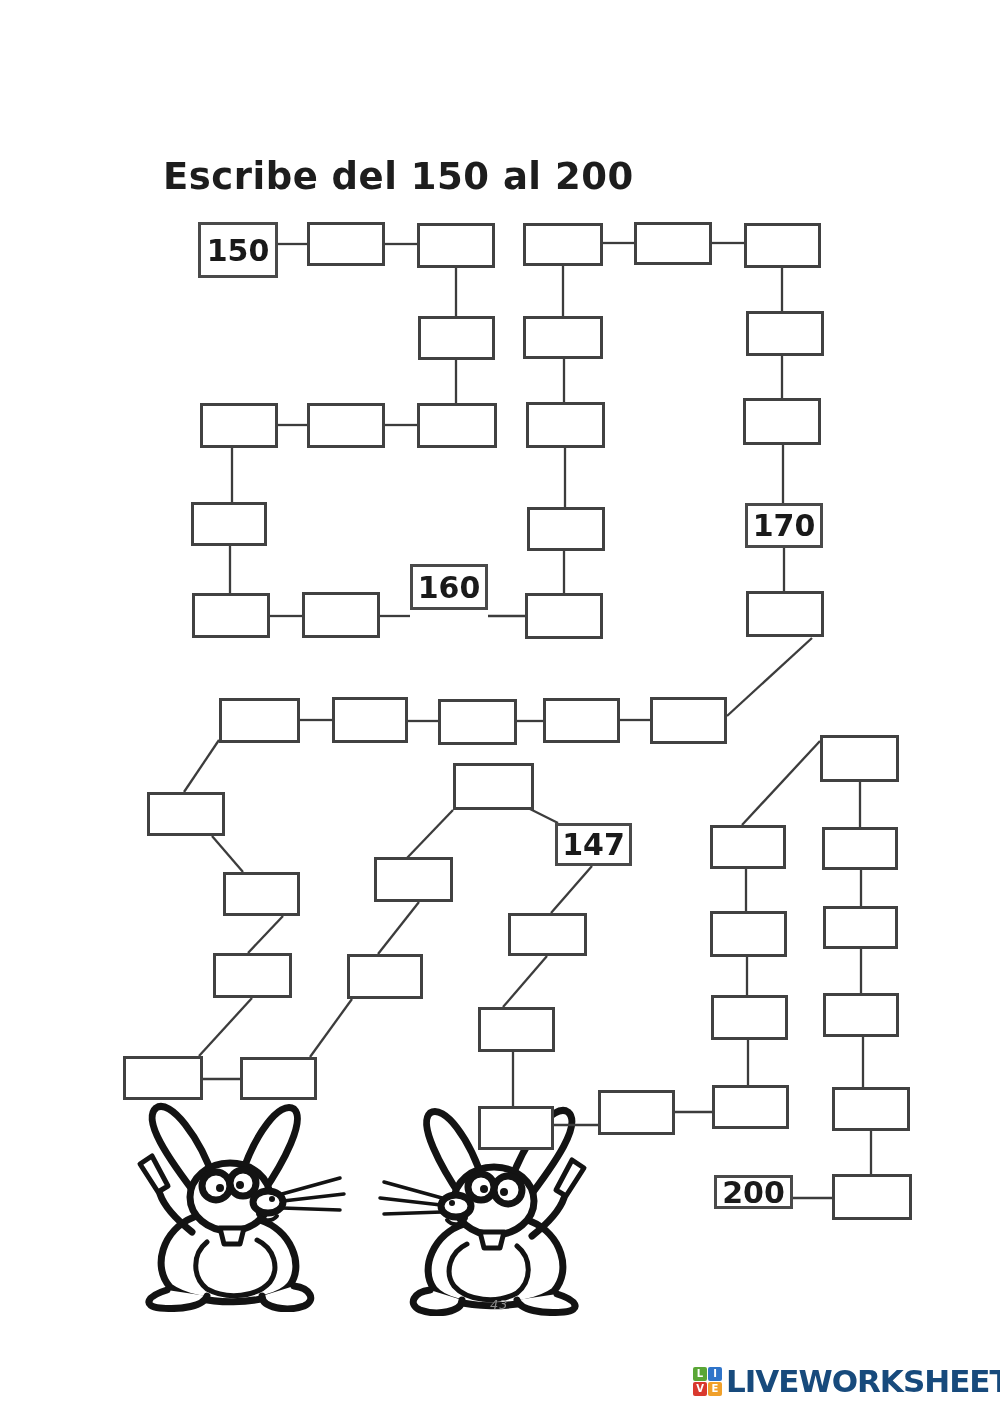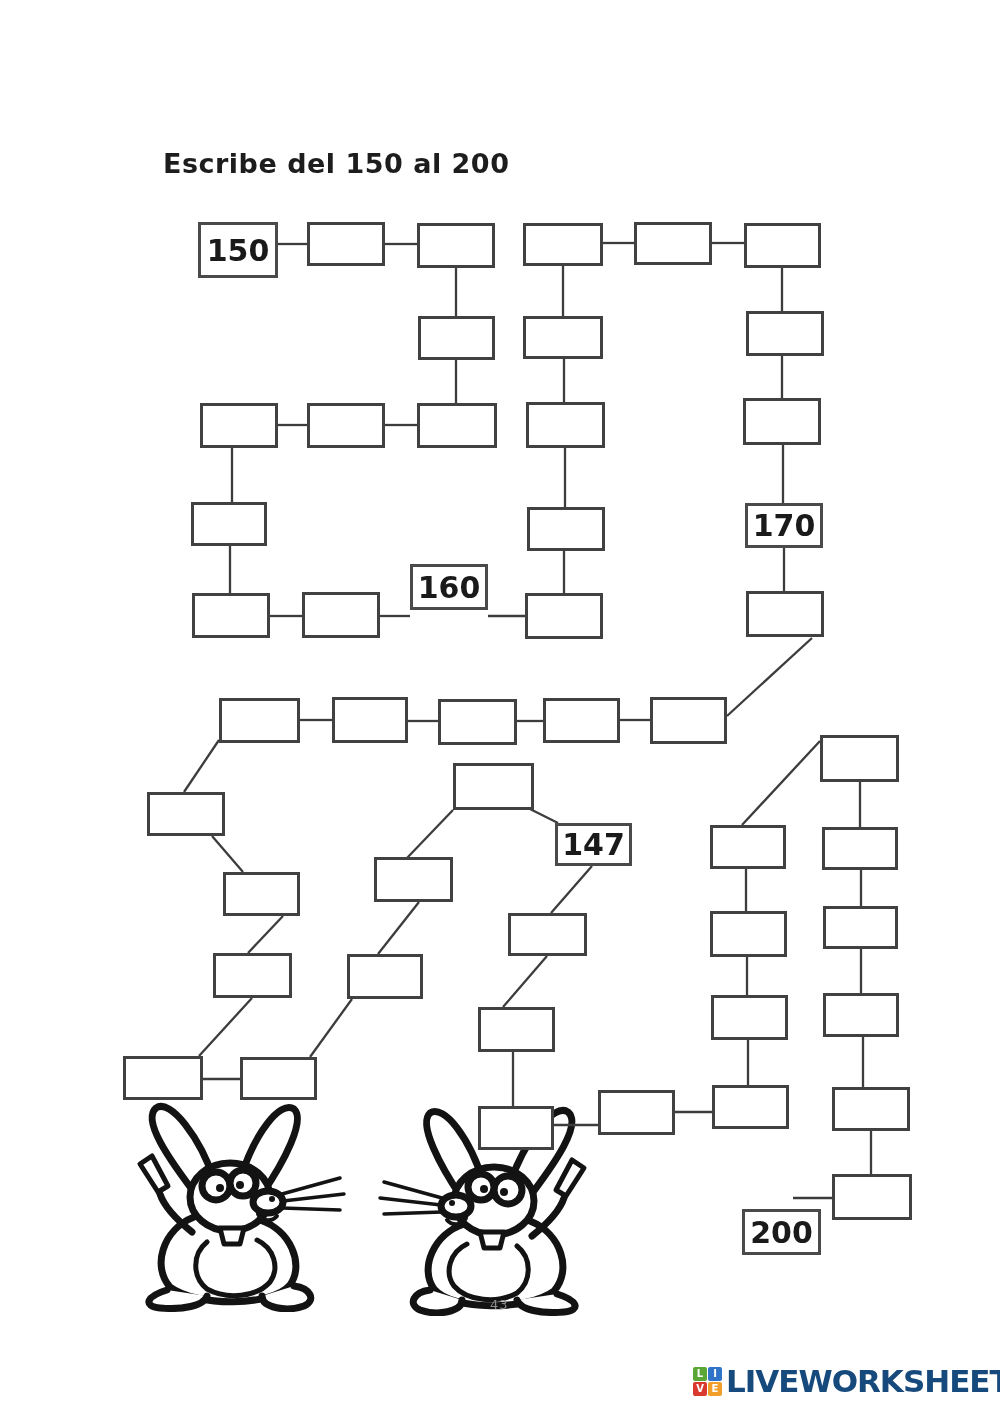--- a/index.html
+++ b/index.html
@@ -1,29 +1,29 @@
 <!DOCTYPE html>
 <html><head>
 <meta charset="utf-8">
 <style>
   html,body{margin:0;padding:0;background:#e8e8e8;}
   #page{position:relative;width:1000px;height:1413px;background:#ffffff;overflow:hidden;
         font-family:"DejaVu Sans",sans-serif;}
-  #title{position:absolute;left:163px;top:130px;font-size:27px;font-weight:700;color:#1d1d1d;
+  #title{position:absolute;left:163px;top:130px;font-size:37px;font-weight:700;color:#1d1d1d;
          letter-spacing:0.5px;}
   #diagram{position:absolute;left:0;top:0;width:1000px;height:1413px;}
   #diagram svg.connectors{position:absolute;left:0;top:0;z-index:2;}
   .box{position:absolute;background:#ffffff;border:3px solid #414141;box-sizing:border-box;
        display:flex;align-items:center;justify-content:center;z-index:3;}
   .box--given{border-color:#4a4a4a;}
   .box--given span{font-size:30px;font-weight:700;color:#1a1a1a;font-family:"DejaVu Sans",sans-serif;}
   .rabbit{position:absolute;z-index:1;}
   .rabbit--right{transform:scaleX(-1);}
   #page-number{position:absolute;left:490px;top:1297px;font-size:13px;color:#8a8a8a;
-               letter-spacing:1px;z-index:4;}
+               letter-spacing:1px;z-index:4;font-style:italic;}
   #footer{position:absolute;left:693px;top:1363px;display:flex;align-items:center;gap:4px;z-index:5;}
   #logo-grid{display:grid;grid-template-columns:14px 14px;grid-auto-rows:14px;gap:1px;}
   .logo-sq{color:#fff;font-size:10px;line-height:14px;font-weight:800;text-align:center;
            border-radius:2px;font-family:"DejaVu Sans",sans-serif;}
   #brand{font-size:31px;font-weight:800;letter-spacing:-1px;color:#174a7c;
          font-family:"DejaVu Sans",sans-serif;}
 </style>
 </head>
 <body>
 
@@ -135,21 +135,21 @@
       <div class="box" style="left: 712px; top: 1085px; width: 77px; height: 44px;"></div>
       <div class="box" style="left: 711px; top: 995px; width: 77px; height: 45px;"></div>
       <div class="box" style="left: 710px; top: 911px; width: 77px; height: 46px;"></div>
       <div class="box" style="left: 710px; top: 825px; width: 76px; height: 44px;"></div>
       <div class="box" style="left: 820px; top: 735px; width: 79px; height: 47px;"></div>
       <div class="box" style="left: 822px; top: 827px; width: 76px; height: 43px;"></div>
       <div class="box" style="left: 823px; top: 906px; width: 75px; height: 43px;"></div>
       <div class="box" style="left: 823px; top: 993px; width: 76px; height: 44px;"></div>
       <div class="box" style="left: 832px; top: 1087px; width: 78px; height: 44px;"></div>
       <div class="box" style="left: 832px; top: 1174px; width: 80px; height: 46px;"></div>
-      <div class="box box--given" style="left: 714px; top: 1209px; width: 79px; height: 46px; margin-left: 28px;">
+      <div class="box box--given" style="left: 714px; top: 1175px; width: 79px; height: 34px;">
         <span>200</span>
       </div>
     </div>
 
   <svg class="rabbit" style="left:112px;top:1082px" width="240" height="230" viewBox="0 0 240 230">
     <g stroke="#131313" stroke-width="7" fill="#ffffff" stroke-linejoin="round" stroke-linecap="round">
       <path d="M88,118 C55,75 30,38 44,26 C58,16 88,55 103,100"></path>
       <path d="M128,98 C142,52 168,18 182,27 C194,38 172,80 150,112"></path>
       <path d="M82,135 C50,148 40,185 58,205 C85,225 160,225 178,203 C193,182 178,148 148,138"></path>
       <path d="M95,160 C80,172 80,195 95,207 C115,218 145,215 158,200 C168,186 162,166 145,158" stroke-width="5"></path>

